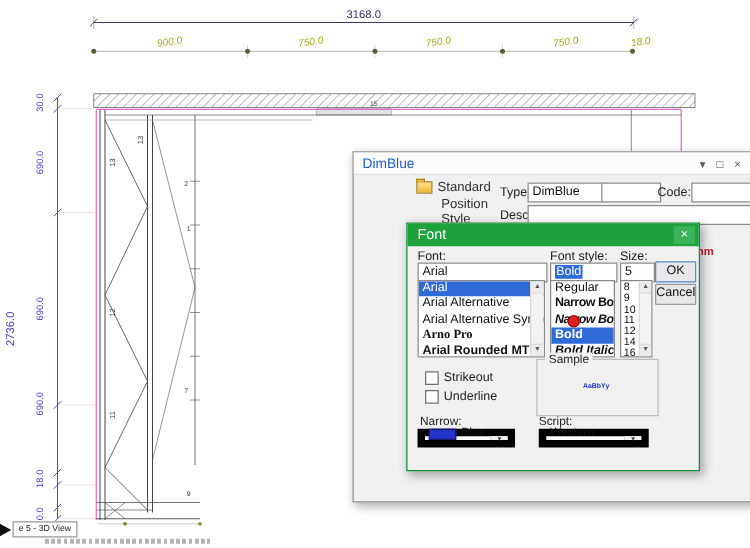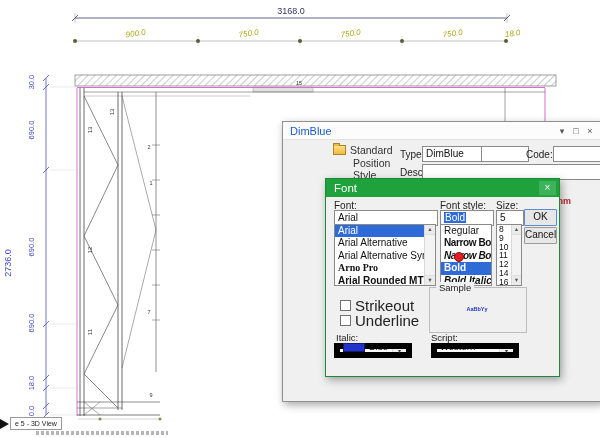--- a/index.html
+++ b/index.html
@@ -18,21 +18,21 @@
   .btn{position:absolute;background:#e7e7e7;border:1px solid #9a9a9a;font-size:10px;
        color:#111;text-align:center;line-height:14px;border-radius:1px;}
   .group{position:absolute;border:1px solid #bdbdbd;}
   .group-legend{position:absolute;top:-6px;left:6px;background:#f0f0f0;padding:0 3px;font-size:9.5px;color:#222;}
   .combo{position:absolute;height:15px;background:#fff;border:6px solid #000000;
          display:flex;align-items:flex-end;font-size:9.5px;color:#111;padding-left:3px;box-sizing:border-box;}
   .combo .arrow{margin-left:auto;width:13px;align-self:stretch;border-left:1px solid #d8d8d8;
                 background:#f2f2f2;display:flex;align-items:center;justify-content:center;
                 font-size:6px;color:#444;}
   .swatch{width:20px;height:7px;background:#2233cc;border:1px solid #1a1a66;margin-right:4px;flex:none;}
-  .cb{position:absolute;display:flex;gap:4px;align-items:center;font-size:15px;color:#222;}
+  .cb{position:absolute;display:flex;gap:4px;align-items:center;font-size:10px;color:#222;}
   .cb .box{width:9px;height:9px;background:#fff;border:1px solid #707070;flex:none;}
 
   
   #dimblue{left:282px;top:121px;width:318px;height:279px;background:#f0f0f0;border:1px solid #8f8f8f;}
   #dimblue .titlebar{height:17px;background:#fcfcfc;border-bottom:1px solid #e3e3e3;
                      display:flex;align-items:center;}
   #dimblue .title{color:#1b5cc8;font-size:11px;padding-left:7px;}
   #dimblue .winctl{margin-left:auto;display:flex;padding-right:4px;}
   #dimblue .winctl span{width:14px;text-align:center;font-size:9px;color:#555;cursor:default;}
   .tree-row{position:absolute;display:flex;align-items:center;gap:4px;font-size:10.5px;color:#333;padding-left:44px;}
@@ -301,21 +301,21 @@
 
   <div class="cb" style="left:14px;top:118px;">
     <span class="box"></span>
     <span>Strikeout</span>
   </div>
   <div class="cb" style="left:14px;top:133px;">
     <span class="box"></span>
     <span>Underline</span>
   </div>
 
-  <span class="lbl" style="left:10px;top:153px;font-size:9.5px;">Italic:</span>
+  <span class="lbl" style="left:10px;top:153px;font-size:9.5px;">Narrow:</span>
   <div class="combo" style="left:8px;top:164px;width:78px;">
     <span class="swatch"></span>
     <span>Blue</span>
     <span class="arrow">▾</span>
   </div>
 
   <div class="group" style="left:103px;top:108px;width:96px;height:44px;">
     <span class="group-legend">Sample</span>
   </div>
   <div class="sampletext">AaBbYy</div>

